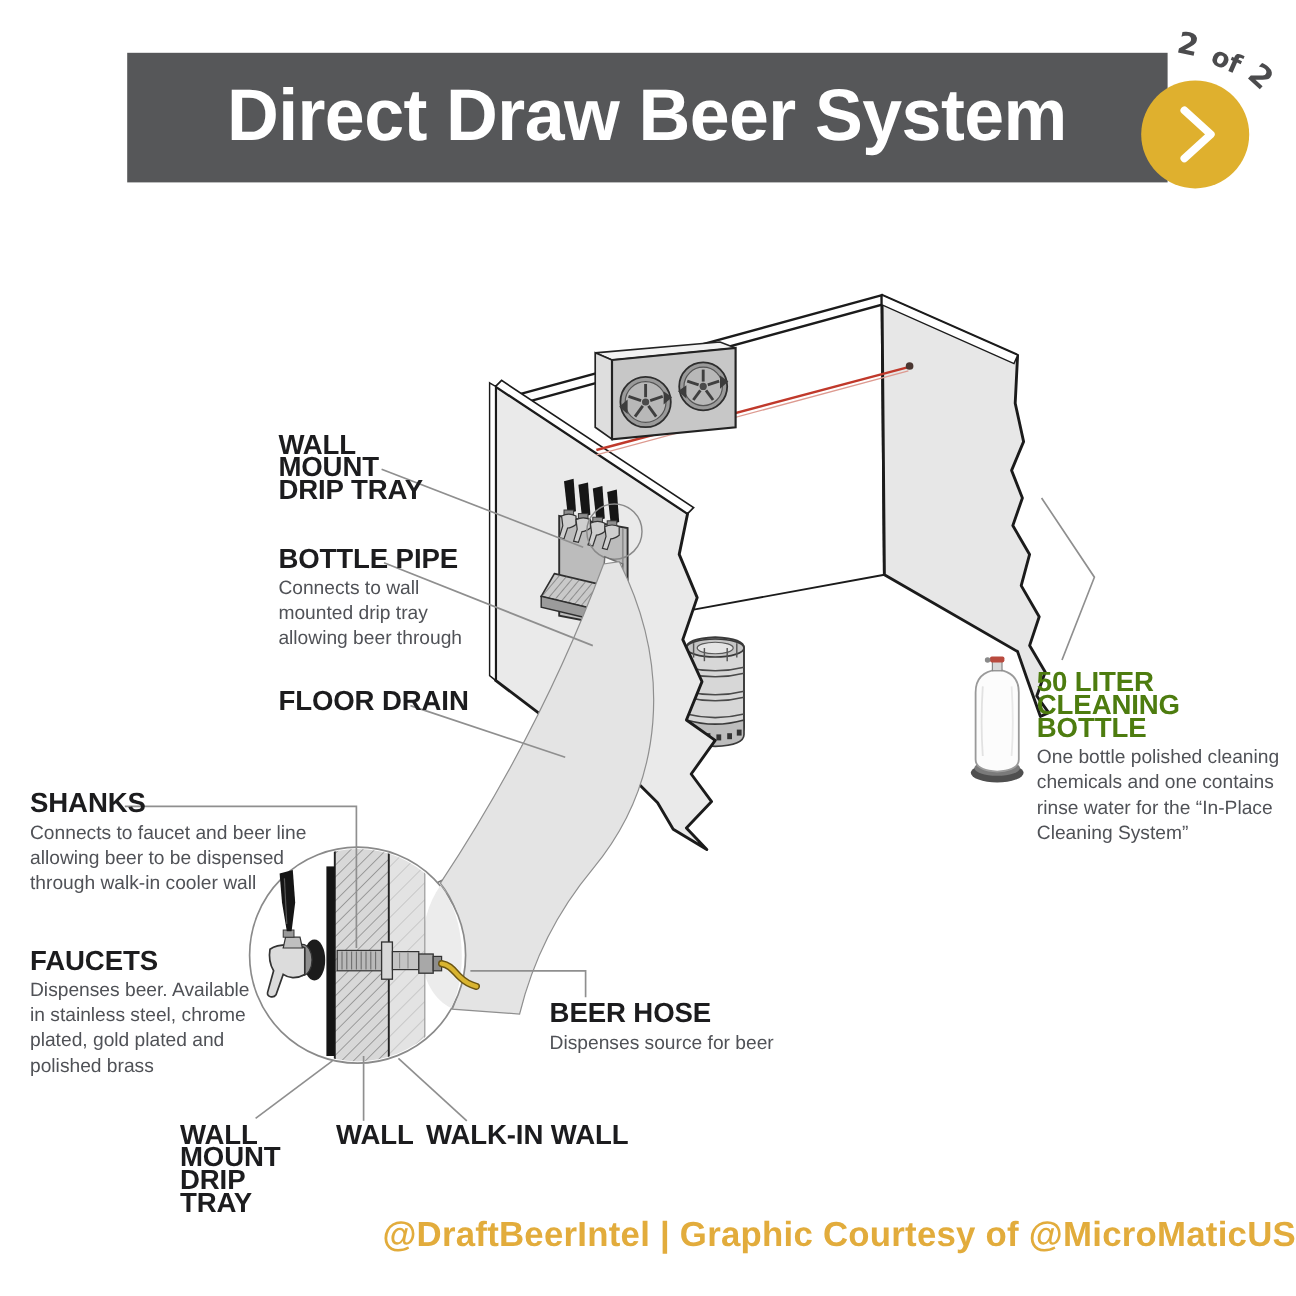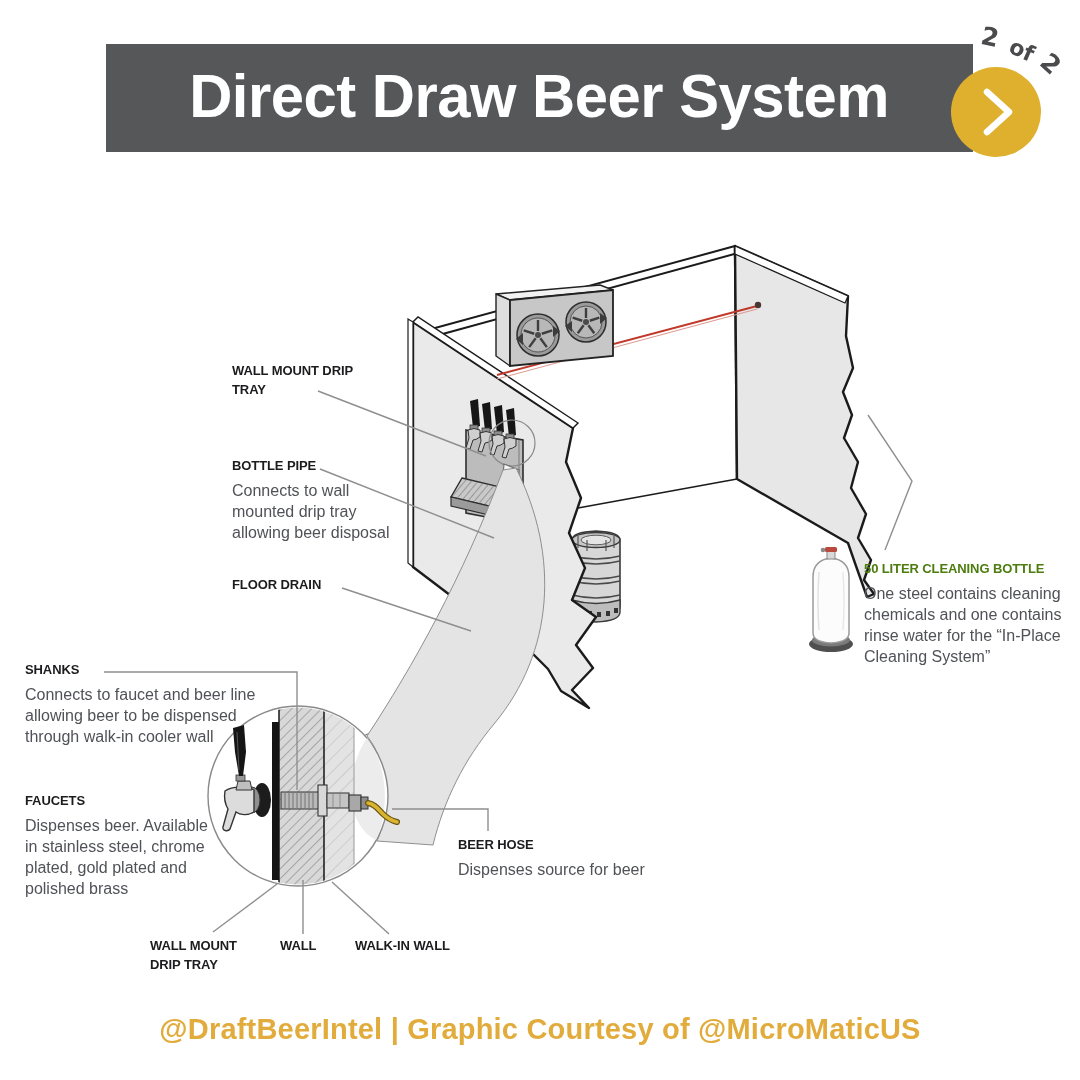--- a/index.html
+++ b/index.html
@@ -12,25 +12,25 @@
                 transform:scaleX(.98);padding-bottom:4px;}
   .page-badge{position:absolute;left:951px;top:67px;width:90px;height:90px;border-radius:50%;
               background:#DFB02E;display:flex;align-items:center;justify-content:center;z-index:4;cursor:pointer;}
   .page-indicator{position:absolute;left:980px;top:32px;z-index:5;transform:rotate(16deg);
                   font-family:"DejaVu Sans", sans-serif;font-weight:700;font-size:25px;color:#4b4b4d;white-space:nowrap;}
   .page-indicator span{display:inline-block;}
   .page-indicator span:nth-child(1){transform:rotate(-4deg);}
   .page-indicator span:nth-child(2){margin-left:5px;font-size:22px;transform:rotate(8deg) translateY(3px);}
   .page-indicator span:nth-child(3){margin-left:5px;transform:rotate(26deg) translateY(10px);}
   
-  .footer{position:absolute;left:0;width:1080px;top:1013px;text-align:center;z-index:3;
+  .footer{position:absolute;left:0;width:1080px;top:1013px;text-align:right;z-index:3;
           font-size:29px;font-weight:700;color:#E2AC3C;letter-spacing:0.2px;}
   
   .callout{position:absolute;z-index:2;}
-  .c-title{font-weight:700;font-size:13px;line-height:19px;color:#1c1c1e;letter-spacing:-0.1px;}
+  .c-title{font-weight:700;font-size:23px;line-height:19px;color:#1c1c1e;letter-spacing:-0.1px;}
   .c-body{margin-top:5px;font-size:16px;line-height:21px;color:#505257;}
   .red .c-title{color:#4d7c0f;}
   .nowrap{white-space:nowrap;}
   #co-wm-upper{left:232px;top:361px;width:125px;}
   #co-drain-pipe{left:232px;top:456px;width:168px;}
   #co-floor-drain{left:232px;top:575px;width:178px;}
   #co-shanks{left:25px;top:660px;width:240px;}
   #co-faucets{left:25px;top:791px;width:197px;}
   #co-beer-hose{left:458px;top:835px;width:240px;}
   #co-bottle{left:864px;top:559px;width:212px;}
@@ -265,21 +265,21 @@
       <polyline points="868,415 912,481 885,550"></polyline>
     </g>
   </svg>
 
   <div class="callout" id="co-wm-upper">
     <div class="c-title">WALL MOUNT DRIP TRAY</div>
   </div>
 
   <div class="callout" id="co-drain-pipe">
     <div class="c-title">BOTTLE PIPE</div>
-    <div class="c-body">Connects to wall mounted drip tray allowing beer disposal</div>
+    <div class="c-body">Connects to wall mounted drip tray allowing beer through</div>
   </div>
 
   <div class="callout" id="co-floor-drain">
     <div class="c-title">FLOOR DRAIN</div>
   </div>
 
   <div class="callout" id="co-shanks">
     <div class="c-title">SHANKS</div>
     <div class="c-body">Connects to faucet and beer line allowing beer to be dispensed through walk-in cooler wall</div>
   </div>
@@ -289,21 +289,21 @@
     <div class="c-body">Dispenses beer. Available in stainless steel, chrome plated, gold plated and polished brass</div>
   </div>
 
   <div class="callout" id="co-beer-hose">
     <div class="c-title">BEER HOSE</div>
     <div class="c-body nowrap">Dispenses source for beer</div>
   </div>
 
   <div class="callout red" id="co-bottle">
     <div class="c-title">50 LITER CLEANING BOTTLE</div>
-    <div class="c-body">One steel contains cleaning chemicals and one contains rinse water for the “In-Place Cleaning System”</div>
+    <div class="c-body">One bottle polished cleaning chemicals and one contains rinse water for the “In-Place Cleaning System”</div>
   </div>
 
   <div class="callout" id="co-wm-lower">
     <div class="c-title">WALL MOUNT DRIP TRAY</div>
   </div>
 
   <div class="callout" id="co-wall">
     <div class="c-title">WALL</div>
   </div>
 

